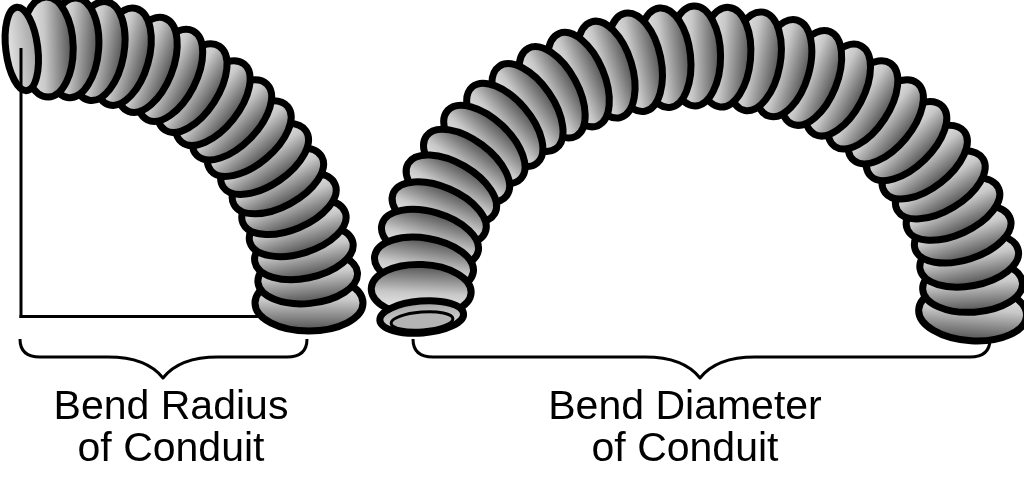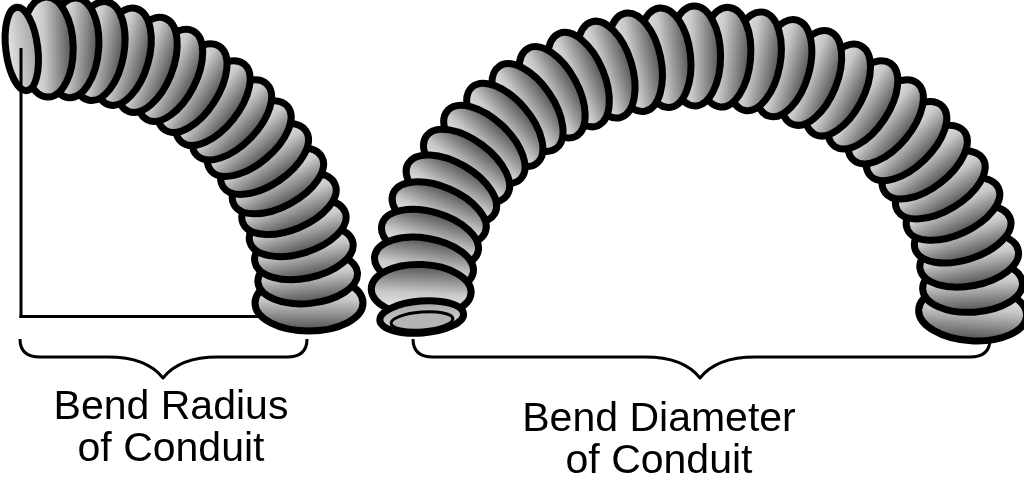--- a/index.html
+++ b/index.html
@@ -16,21 +16,21 @@
     top:384px;
     transform:translateX(-50%);
     text-align:center;
     font-size:41px;
     line-height:42px;
     color:#000;
     white-space:nowrap;
     letter-spacing:0px;
   }
   .caption-left{left:171px;}
-  .caption-right{left:659px;margin-top:12px;}
+  .caption-right{left:685px;}
 </style>
 </head>
 <body>
 
 <div class="stage">
 
   <svg id="scene" width="1024" height="480" viewBox="0 0 1024 480">
     <defs id="defs">
         <linearGradient id="ribG" x1="0" y1="0" x2="0" y2="1">
           <stop offset="0" stop-color="#f4f4f4"></stop>

